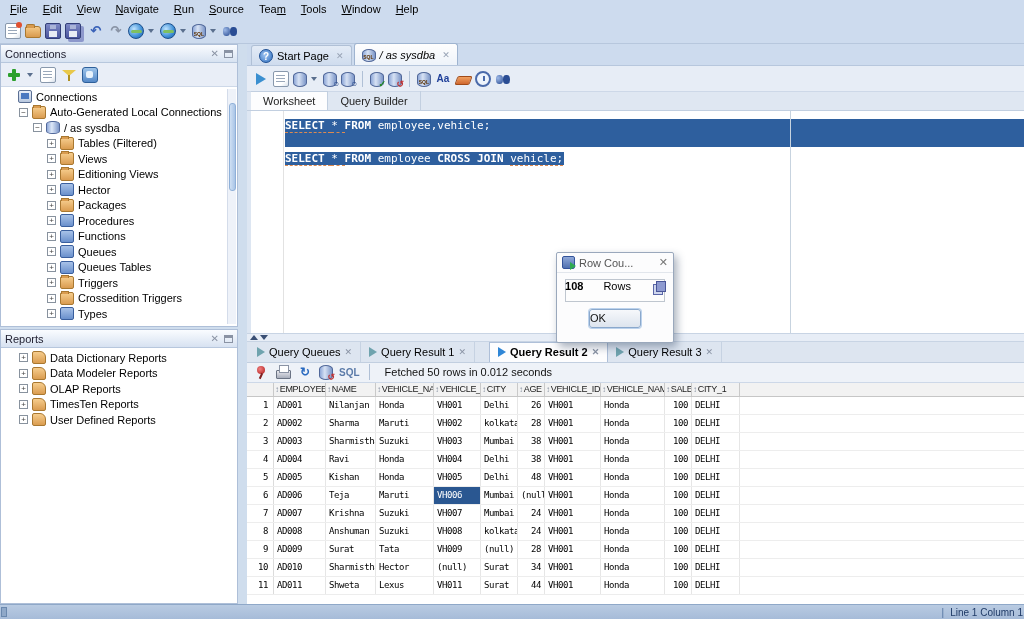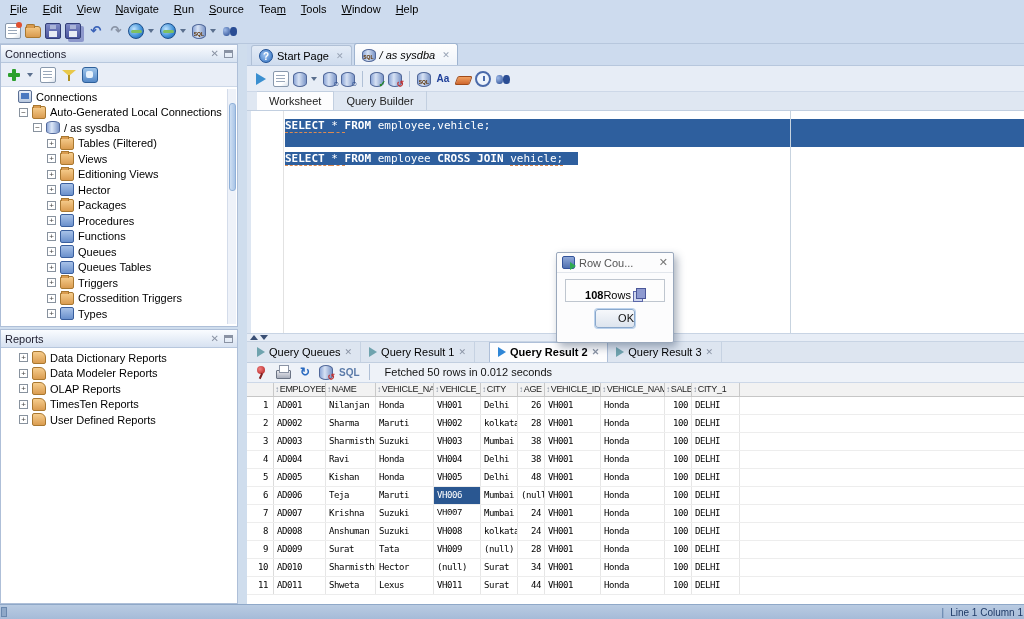--- a/index.html
+++ b/index.html
@@ -89,33 +89,33 @@
   .vthumb { position:absolute; left:1px; width:7px; background:linear-gradient(90deg,#cfe0f4,#a9c4e6); border:1px solid #8fb0d8; border-radius:3px; }
 
   
   .main { position:absolute; left:247px; top:44px; right:0; bottom:15px; display:flex; flex-direction:column; background:#fff; }
   .doctabs { height:22px; flex:none; display:flex; align-items:flex-end; padding-left:4px; background:#cddbee; border-bottom:1px solid #b7c7dd; gap:2px; }
   .dtab { display:flex; align-items:center; gap:4px; height:20px; padding:0 7px; border:1px solid #b0c0d6; border-bottom:none; border-radius:3px 3px 0 0; background:linear-gradient(#e3ebf6,#cfdcee); cursor:default; }
   .dtab.active { background:linear-gradient(#fefefe,#eef3fa); border-color:#9fb4d0; height:22px; }
   .dtab .x { color:#97a2b4; font-size:9px; margin-left:3px; }
   .dtab .lbl.it { font-style:italic; }
   .wstb { height:26px; flex:none; display:flex; align-items:center; gap:4px; padding-left:6px; background:#e7edf6; border-bottom:1px solid #cdd8e8; }
-  .wstabs { height:19px; flex:none; display:flex; align-items:flex-end; background:#dfe7f2; border-bottom:1px solid #c2cfe0; padding-left:10px; }
+  .wstabs { height:19px; flex:none; display:flex; align-items:flex-end; background:#dfe7f2; border-bottom:1px solid #c2cfe0; padding-left:4px; }
   .wstab { height:19px; display:flex; align-items:center; padding:0 12px; border-right:1px solid #c2cfe0; color:#222; cursor:default; }
   .wstab.active { background:#fdfdfe; border-top:1px solid #c2cfe0; font-weight:normal; }
 
   
   .editor { position:relative; flex:1; background:#fff; overflow:hidden; }
   .ed-edge { position:absolute; left:0; top:0; bottom:0; width:4px; background:#dde6f2; }
   .ed-gutter { position:absolute; left:4px; top:0; bottom:0; width:33px; background:#fff; border-right:1px solid #e2e2e2; }
   .ed-margin { position:absolute; left:543px; top:0; bottom:0; width:1px; background:#c7d3df; z-index:3; }
   .ed-body { position:absolute; left:38px; right:0; top:0; bottom:0; padding-top:8px; font-family:"DejaVu Sans Mono", monospace; font-size:11px; }
   .ed-line { height:14px; line-height:14px; white-space:pre; position:relative; z-index:2; }
   .ed-line.selfull { background:#2e5f9e; color:#fff; }
-  .ed-line .seltext { background:#2e5f9e; color:#fff; padding-right:15px; }
+  .ed-line .seltext { background:#2e5f9e; color:#fff; padding-right:1px; }
   .ed-line.gap3 { margin-top:5px; }
   .kw { font-weight:bold; }
   .sq { border-bottom:1px dashed #dd8a50; }
 
   
   .hsplit { height:9px; flex:none; background:#e7edf6; border-top:1px solid #c8d4e4; border-bottom:1px solid #c8d4e4; display:flex; align-items:center; padding-left:3px; gap:2px; }
   .tri { width:0; height:0; border-left:4px solid transparent; border-right:4px solid transparent; }
   .tri.up { border-bottom:5px solid #3a4f74; }
   .tri.dn { border-top:5px solid #3a4f74; }
 
@@ -148,24 +148,24 @@
   .grip { position:absolute; left:1px; bottom:2px; width:6px; height:10px; background:#8fa8c8; border:1px solid #6a88ae; }
 
   
   .dialog { position:absolute; left:556px; top:252px; width:118px; height:91px; background:#fcfcfd; border:1px solid #9aa8bc; border-radius:2px; box-shadow:3px 4px 8px rgba(40,60,90,.4); z-index:50; }
   .dlg-hd { height:20px; display:flex; align-items:center; padding:0 5px; gap:4px; border-bottom:1px solid #e2e6ec; color:#555; }
   .dlg-hd .ttl { flex:1; font-size:11px; white-space:nowrap; overflow:hidden; }
   .dlg-hd .x { color:#777; font-size:11px; }
   .dlg-ic { width:13px; height:13px; background:linear-gradient(#8fa8d8,#5070b0); border:1px solid #33539a; border-radius:2px; position:relative; }
   .dlg-ic:after { content:""; position:absolute; right:-2px; bottom:-2px; border-top:4px solid transparent; border-bottom:4px solid transparent; border-left:6px solid #2faa52; }
   .dlg-body { padding:6px 8px 0 8px; }
-  .dlg-box { height:23px; border:1px solid #bfc6cf; background:#fdfdfd; display:flex; align-items:flex-end; justify-content:center; gap:0; }
+  .dlg-box { height:23px; border:1px solid #bfc6cf; background:#fdfdfd; display:flex; align-items:flex-start; justify-content:center; gap:20px; }
   .dlg-box .v { font-weight:bold; }
   .dlg-foot { display:flex; justify-content:center; margin-top:7px; }
-  .okbtn { width:40px; height:19px; background:linear-gradient(#f6f8fb,#dde4ee); border:1px solid #8aa8cc; border-radius:3px; box-shadow:0 0 0 1px #bcd2ec; font-size:11px; color:#111; text-align:right; line-height:17px; cursor:default; }
+  .okbtn { width:52px; height:19px; background:linear-gradient(#f6f8fb,#dde4ee); border:1px solid #8aa8cc; border-radius:3px; box-shadow:0 0 0 1px #bcd2ec; font-size:11px; color:#111; text-align:left; line-height:17px; cursor:default; }
 </style>
 </head>
 <body>
 
 <div class="window">
 
   <div class="menubar" id="menubar">
       <span class="menu-item"><u>F</u>ile</span>
       <span class="menu-item"><u>E</u>dit</span>
       <span class="menu-item"><u>V</u>iew</span>
@@ -543,21 +543,21 @@
             <div class="g-c" style="width: 64px;">Honda</div>
             <div class="g-c r" style="width: 27px;">100</div>
             <div class="g-c" style="width: 48px;">DELHI</div>
             <div class="g-c" style="flex: 1 1 0%; border-right: none;"></div>
           </div>
           <div class="g-row">
             <div class="g-c rowno" style="width: 27px;">7</div>
             <div class="g-c" style="width: 52px;">AD007</div>
             <div class="g-c" style="width: 50px;">Krishna</div>
             <div class="g-c" style="width: 58px;">Suzuki</div>
-            <div class="g-c" style="width: 47px; font-family: Liberation Mono, monospace;">VH007</div>
+            <div class="g-c" style="width: 47px;">VH007</div>
             <div class="g-c" style="width: 37px;">Mumbai</div>
             <div class="g-c r" style="width: 27px;">24</div>
             <div class="g-c" style="width: 56px;">VH001</div>
             <div class="g-c" style="width: 64px;">Honda</div>
             <div class="g-c r" style="width: 27px;">100</div>
             <div class="g-c" style="width: 48px;">DELHI</div>
             <div class="g-c" style="flex: 1 1 0%; border-right: none;"></div>
           </div>
           <div class="g-row">
             <div class="g-c rowno" style="width: 27px;">8</div>

